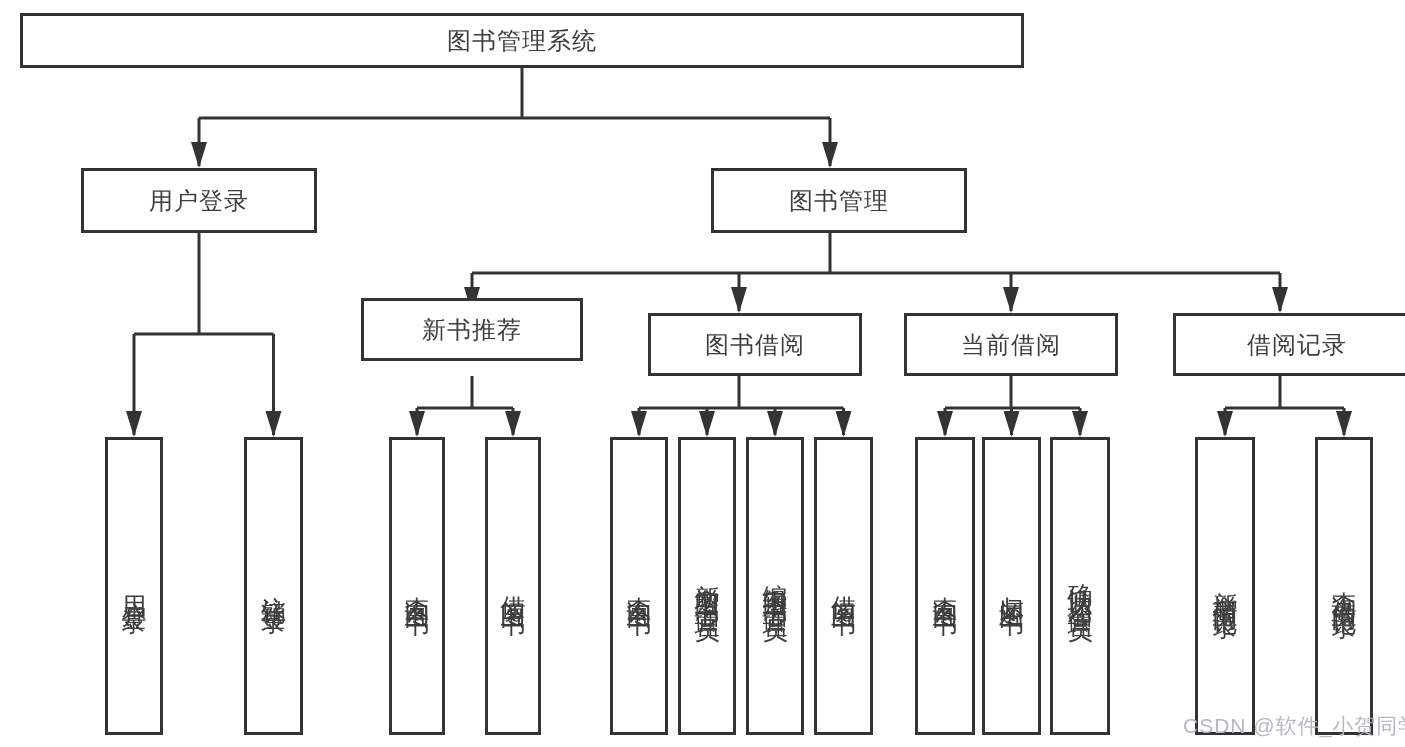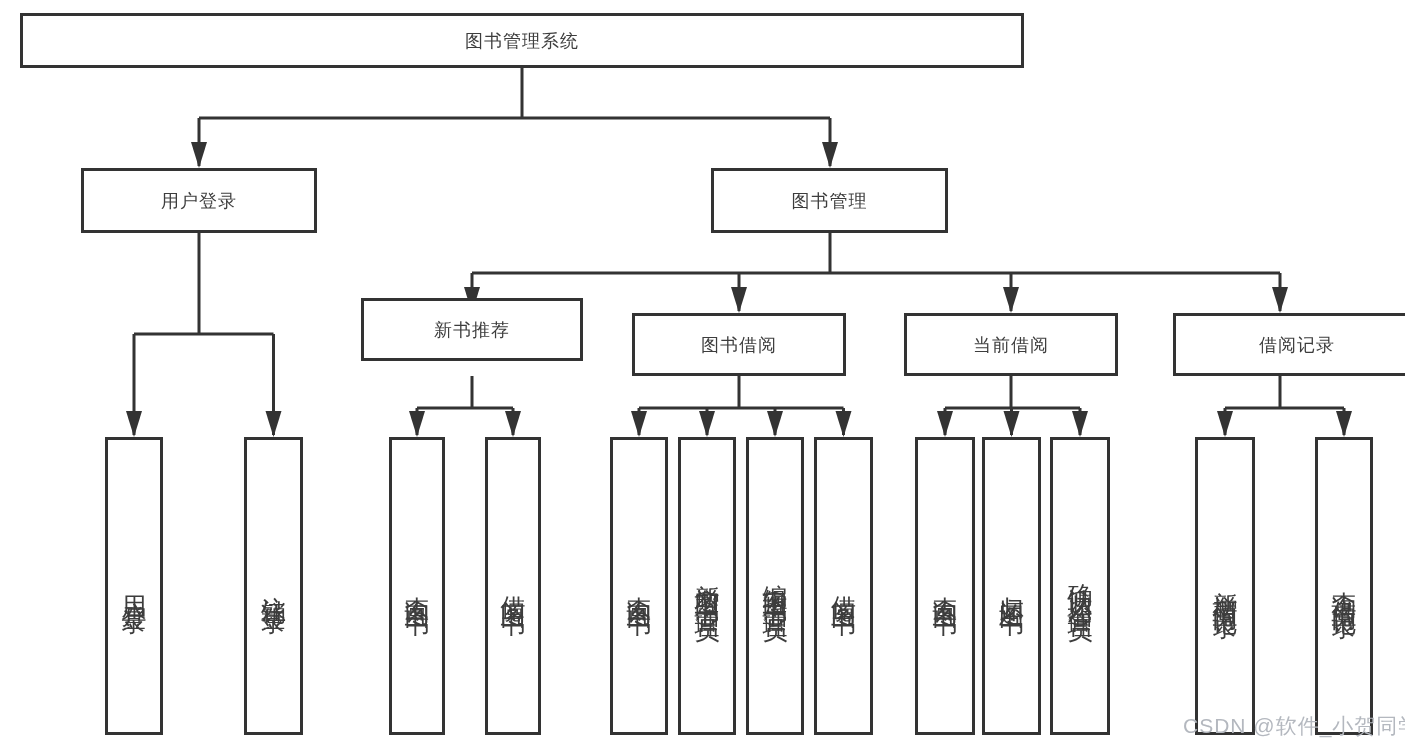--- a/index.html
+++ b/index.html
@@ -15,21 +15,21 @@
     position:absolute;
     box-sizing:border-box;
     border:3px solid #333333;
     background:#ffffff;
     display:flex;
     align-items:center;
     justify-content:center;
     color:#3d3d3d;
     z-index:1;
   }
-  .node.h{font-size:18px;letter-spacing:1px;white-space:nowrap;}
+  .node.h{font-size:24px;letter-spacing:1px;white-space:nowrap;}
   .node.v .vtext{
     writing-mode:vertical-rl;
     font-size:25px;
     letter-spacing:5px;
     line-height:1;
   }
   .watermark{
     position:absolute;
     left:1183px;
     top:712px;
@@ -90,28 +90,28 @@
     </g>
   </svg>
 
   <div class="node h" style="left:20px;top:13px;width:1004px;height:55px">
     <span>图书管理系统</span>
   </div>
 
   <div class="node h" style="left:81px;top:168px;width:236px;height:65px">
     <span>用户登录</span>
   </div>
-  <div class="node h" style="left:711px;top:168px;width:237px;height:65px">
+  <div class="node h" style="left:711px;top:168px;width:256px;height:65px">
     <span>图书管理</span>
   </div>
 
   <div class="node h" style="left:361px;top:298px;width:222px;height:63px">
     <span>新书推荐</span>
   </div>
-  <div class="node h" style="left:632px;top:313px;width:214px;height:63px">
+  <div class="node h" style="left:648px;top:313px;width:214px;height:63px">
     <span>图书借阅</span>
   </div>
   <div class="node h" style="left:904px;top:313px;width:214px;height:63px">
     <span>当前借阅</span>
   </div>
   <div class="node h" style="left:1173px;top:313px;width:248px;height:63px">
     <span>借阅记录</span>
   </div>
 
   <div class="node v" style="left:105px;top:437px;width:58px;height:298px">

